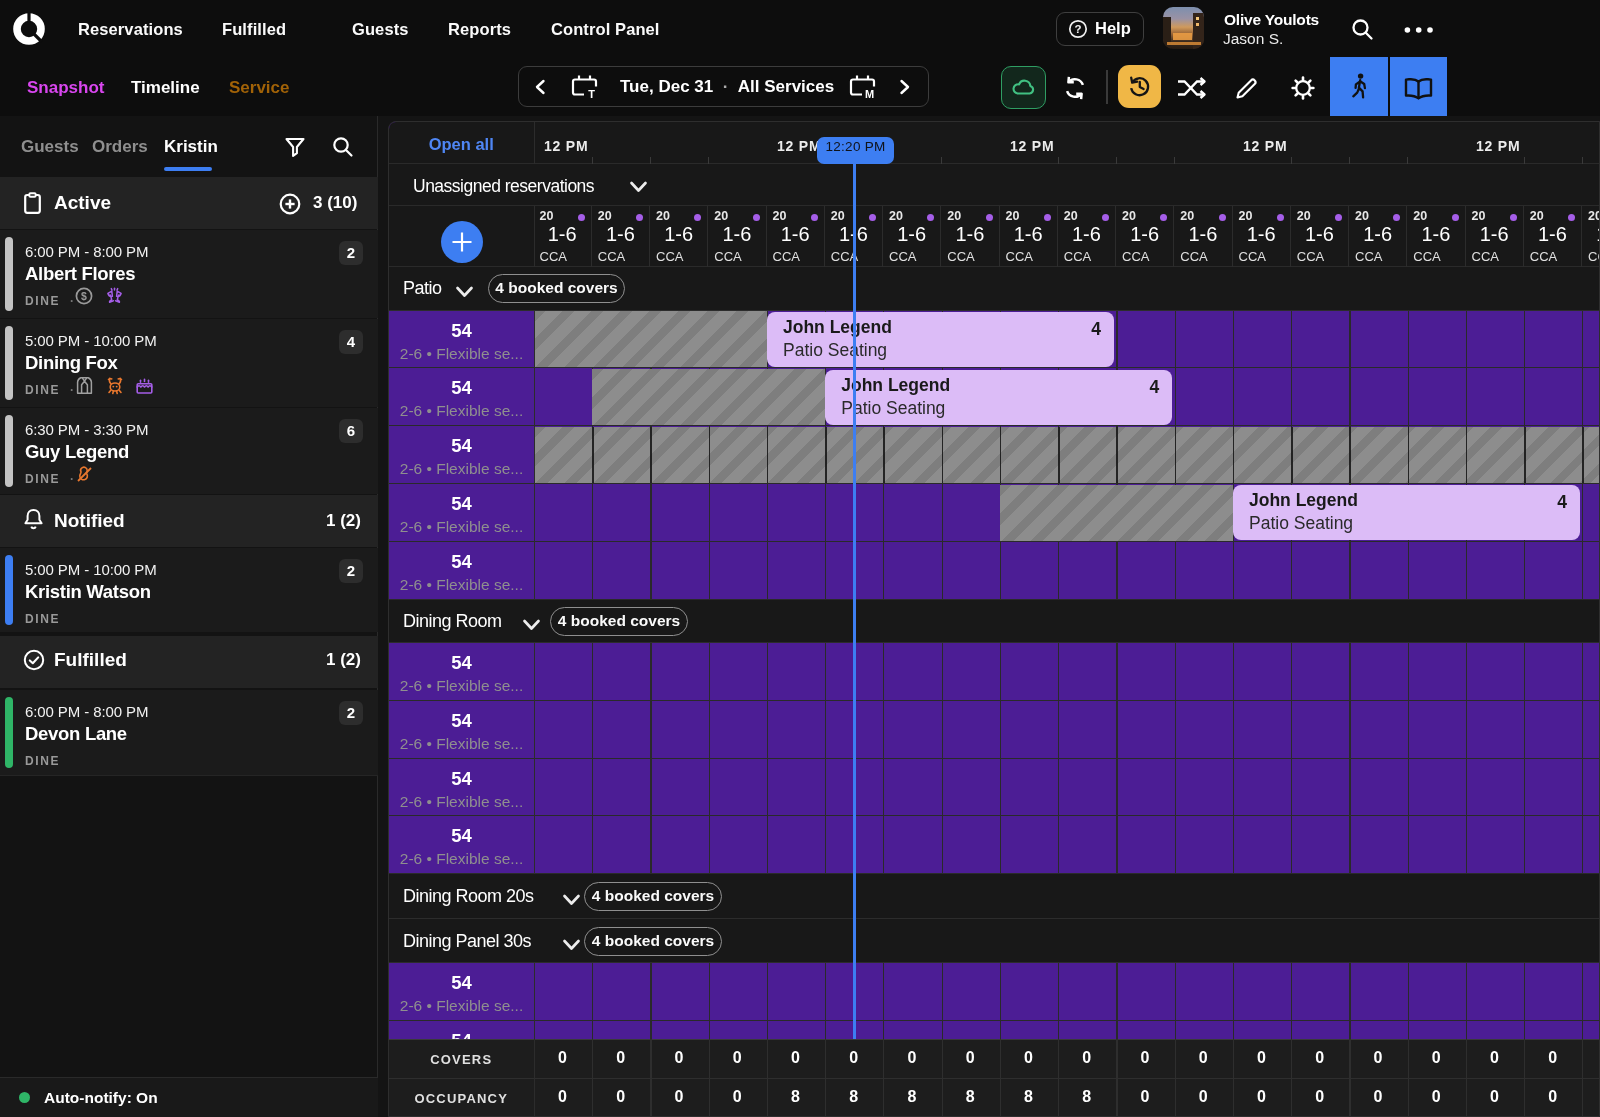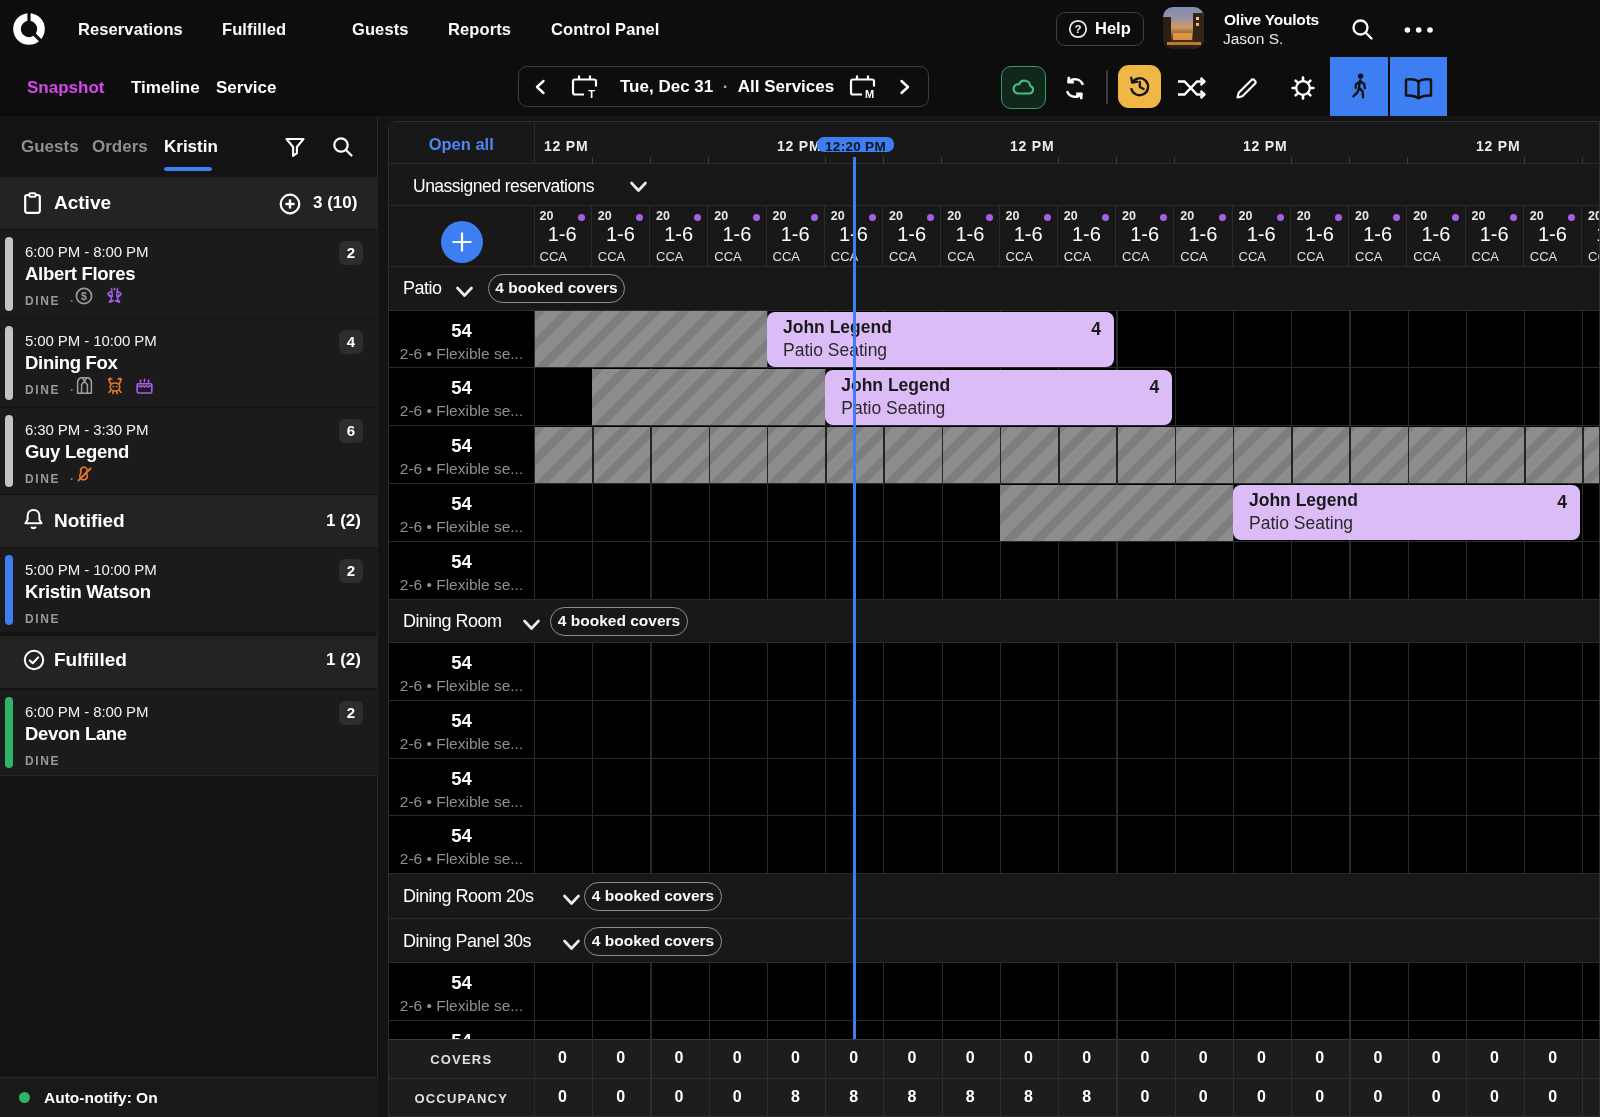--- a/index.html
+++ b/index.html
@@ -68,21 +68,21 @@
 <line x1="14.8" y1="14.8" x2="20.5" y2="20.5" stroke="#fff" stroke-width="2.3" stroke-linecap="round"></line>
 </svg>
 <svg class="a" style="left:1404px;top:26px" width="30" height="8" viewBox="0 0 30 8">
 <circle cx="3.4" cy="4" r="2.8" fill="#fff"></circle>
     <circle cx="14.7" cy="4" r="2.8" fill="#fff"></circle>
     <circle cx="26" cy="4" r="2.8" fill="#fff"></circle>
 </svg>
 <div class="a" style="left:0;top:58px;width:1600px;height:58px;background:#0d0d0d"></div>
 <div class="tab2" style="left:27px;color:#d946ef">Snapshot</div>
 <div class="tab2" style="left:131px;color:#fff">Timeline</div>
-<div class="tab2" style="left:216px;color:#ffffff">Service</div>
+<div class="tab2" style="left:229px;color:#a16207">Service</div>
 <div class="a" style="left:518px;top:66px;width:411px;height:41px;border:1px solid #3c3c3c;border-radius:9px"></div>
 <svg class="a" style="left:534px;top:79px" width="12" height="16" viewBox="0 0 12 16">
     <polyline points="9.5,2 3,8 9.5,14" fill="none" stroke="#fff" stroke-width="2.4" stroke-linecap="round" stroke-linejoin="round"></polyline>
   </svg>
 <svg class="a" style="left:571px;top:73px" width="27" height="27" viewBox="0 0 27 27">
 <path d="M4 6.5 h19 M4 6.5 a2 2 0 0 0 -2 2 v11 a2 2 0 0 0 2 2 h9 M23 6.5 a2 2 0 0 1 2 2 v5" fill="none" stroke="#fff" stroke-width="2.2"></path>
 <line x1="8" y1="2.5" x2="8" y2="7" stroke="#fff" stroke-width="2.2"></line>
     <line x1="19" y1="2.5" x2="19" y2="7" stroke="#fff" stroke-width="2.2"></line>
 <text x="20.5" y="24.5" font-size="11" font-weight="700" fill="#fff" text-anchor="middle" font-family="Liberation Sans">T</text>
 </svg>
@@ -254,21 +254,21 @@
 <div class="card" style="top:689.5px;height:85.5px"></div>
 <div class="cbar" style="top:696.5px;height:71.5px;background:#2fb567"></div>
 <div class="ctime a" style="top:702.5px">6:00 PM - 8:00 PM</div>
 <div class="cbadge a" style="top:700.5px">2</div>
 <div class="cname a" style="top:722.5px">Devon Lane</div>
 <div class="cmeta a" style="top:753.5px">DINE</div>
 <div class="a" style="left:0;top:775px;width:378px;height:1px;background:#252525"></div>
 <div class="a" style="left:0;top:1077px;width:378px;height:40px;background:#191919;border-top:1px solid #2a2a2a"></div>
 <div class="a" style="left:19px;top:1092px;width:11px;height:11px;border-radius:50%;background:#2fb567"></div>
 <div class="a" style="left:44px;top:1089px;font-size:15.5px;font-weight:700">Auto-notify: On</div>
-<div class="a" id="panel" style="left:388px;top:121px;width:1212px;height:996px;background:#000000;border:1px solid #2e2e2e;border-radius:8px 0 0 0;overflow:hidden">
+<div class="a" id="panel" style="left:388px;top:121px;width:1212px;height:996px;background:#4c1d95;border:1px solid #2e2e2e;border-radius:8px 0 0 0;overflow:hidden">
 <div class="a" style="left:0;top:0;width:1212px;height:42px;background:#181818;border-bottom:1px solid #2a2a2a"></div>
 <div class="a" style="left:0;top:13px;width:144.5px;text-align:center;font-size:16.5px;font-weight:700;color:#4f86f4">Open all</div>
 <div class="hlbl" style="left:155.0px">12 PM</div>
 <div class="hlbl" style="left:388.0px">12 PM</div>
 <div class="hlbl" style="left:621.0px">12 PM</div>
 <div class="hlbl" style="left:854.0px">12 PM</div>
 <div class="hlbl" style="left:1087.0px">12 PM</div>
 <div class="a" style="left:202.75px;top:35px;width:1px;height:7px;background:#3a3a3a"></div>
 <div class="a" style="left:261.0px;top:35px;width:1px;height:7px;background:#3a3a3a"></div>
 <div class="a" style="left:319.25px;top:35px;width:1px;height:7px;background:#3a3a3a"></div>
@@ -548,13 +548,13 @@
 <div class="num" style="left:1076.5px;top:927px">0</div>
 <div class="num" style="left:1076.5px;top:966px">0</div>
 <div class="num" style="left:1134.75px;top:927px">0</div>
 <div class="num" style="left:1134.75px;top:966px">0</div>
 <div class="a" style="left:144.5px;top:0px;width:1px;height:42px;background:#2c2c2c"></div>
 <div class="a" style="left:144.5px;top:84px;width:1px;height:61px;background:#2c2c2c"></div>
 <div class="a" style="left:144.5px;top:188.5px;width:1px;height:289.0px;background:#2c2c2c"></div>
 <div class="a" style="left:144.5px;top:521px;width:1px;height:231.29999999999995px;background:#2c2c2c"></div>
 <div class="a" style="left:144.5px;top:841.3px;width:1px;height:154.70000000000005px;background:#2c2c2c"></div>
 <div class="a" style="left:463.5px;top:35px;width:3px;height:882px;background:#3d7ef2"></div>
-<div class="a" style="left:428px;top:15px;width:77px;height:15px;border-radius:7px;background:#3d7ef2;text-align:center;font-size:13.5px;font-weight:700;color:#10131a;line-height:20.5px;letter-spacing:.3px">12:20 PM</div>
+<div class="a" style="left:428px;top:15px;width:77px;height:27px;border-radius:7px;background:#3d7ef2;text-align:center;font-size:13.5px;font-weight:400;color:#10131a;line-height:20.5px;letter-spacing:.3px">12:20 PM</div>
 </div>
 </body></html>

